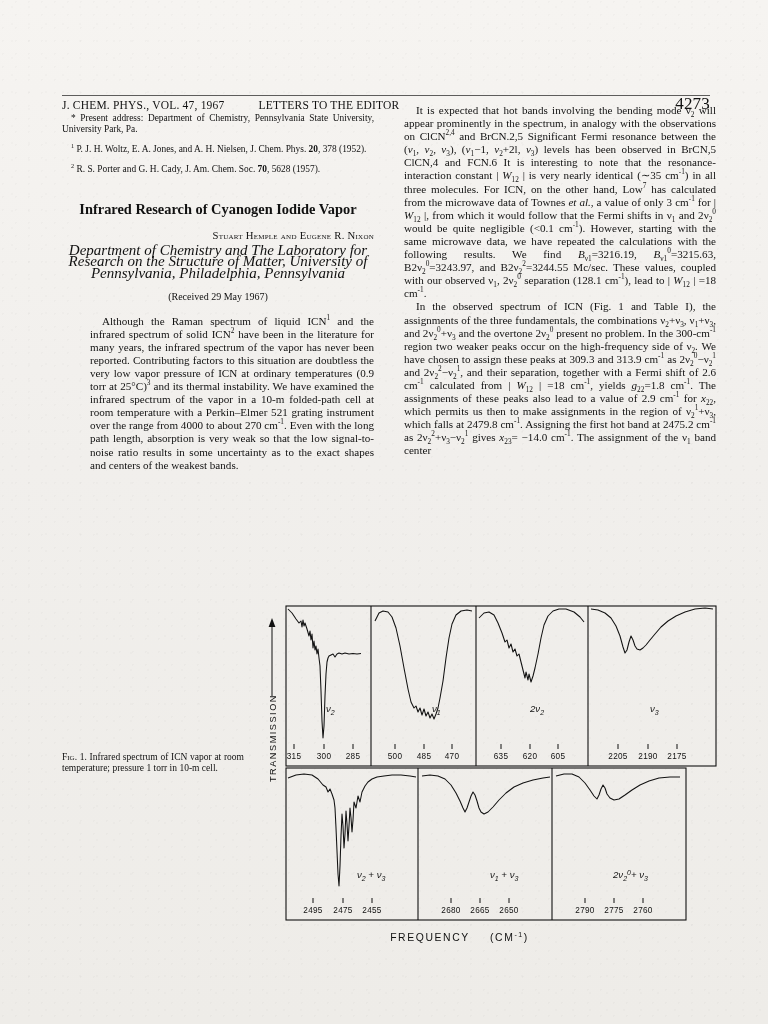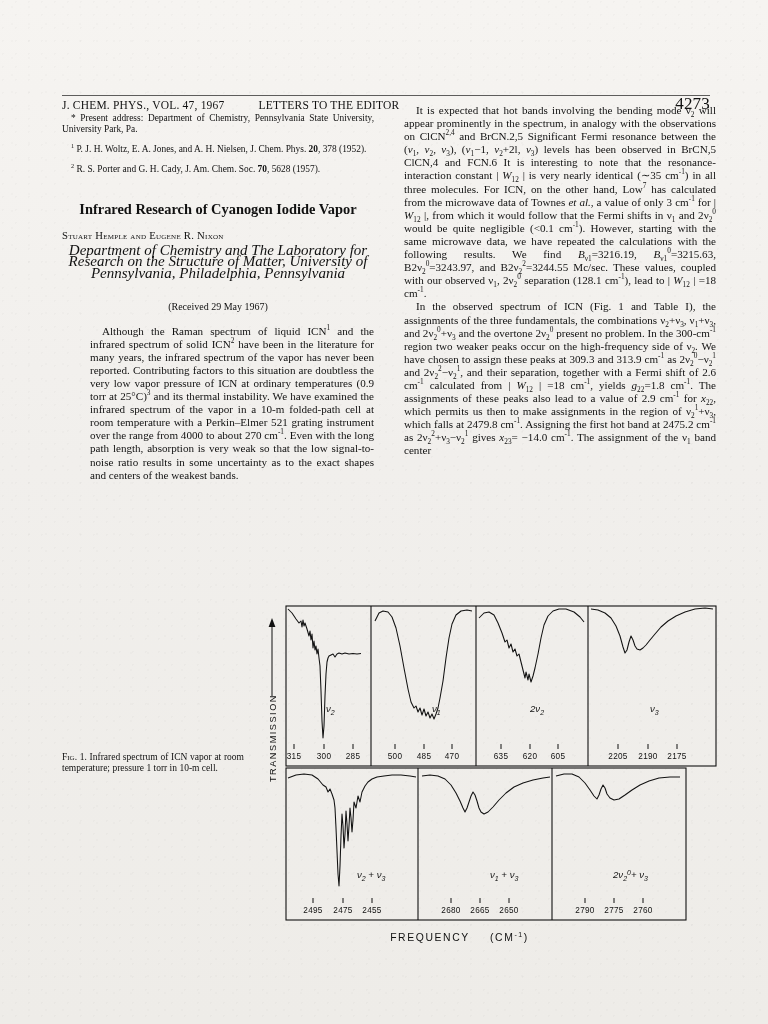--- a/index.html
+++ b/index.html
@@ -56,28 +56,28 @@
   b  { font-weight:bold; }
 
   .title {
     margin-top:26px;
     text-align:center;
     font-weight:bold;
     font-size:14.4px;
     line-height:17px;
   }
   .authors {
-    margin-top:11px; text-align:left;
+    margin-top:11px; text-align:right;
     font-variant:small-caps; font-size:10.7px; letter-spacing:.25px;
   }
   .affil {
     margin-top:3px; text-align:center;
     font-style:italic; font-size:15px; line-height:11.6px;
   }
-  .received { margin-top:20px; text-align:center; font-size:10px; }
+  .received { margin-top:10px; text-align:center; font-size:10px; }
   .body-para { margin-top:12px;margin-left:28px; }
 
   
   .figure-wrap { position:absolute; left:0; top:596px; width:768px; height:366px; }
   .caption {
     position:absolute; left:62px; top:156px; width:182px;
     font-size:9.5px; line-height:11.1px; text-align:justify;
   }
   .caption .lead { font-variant:small-caps; }
   .fig-svg { position:absolute; left:258px; top:0; }

